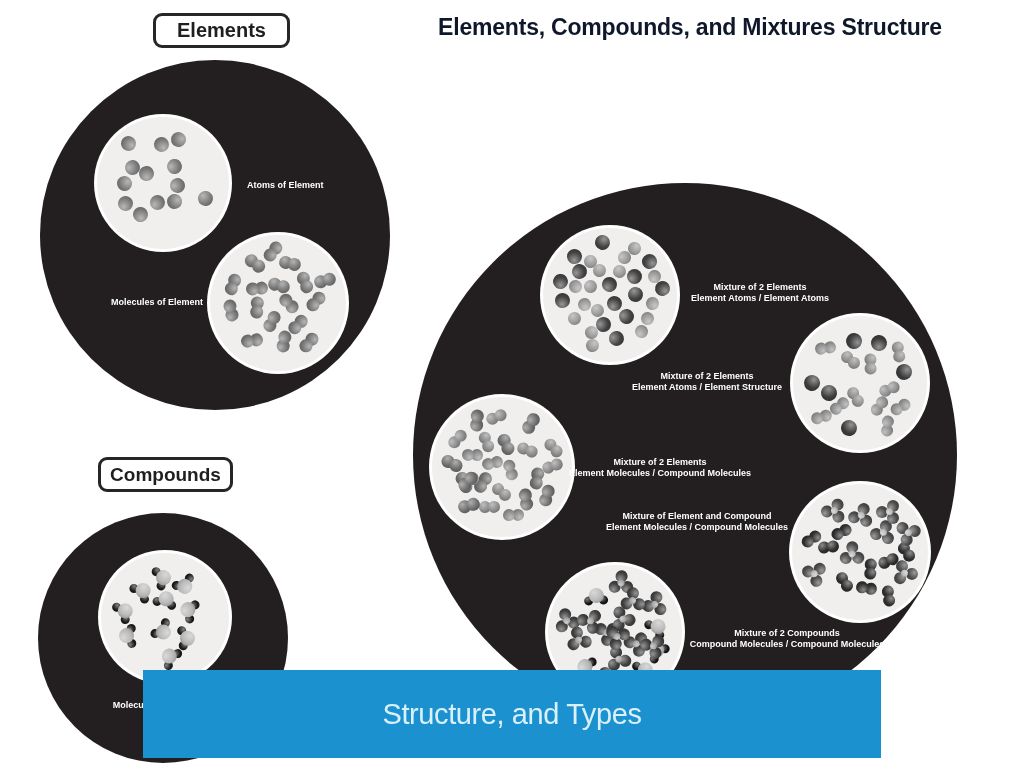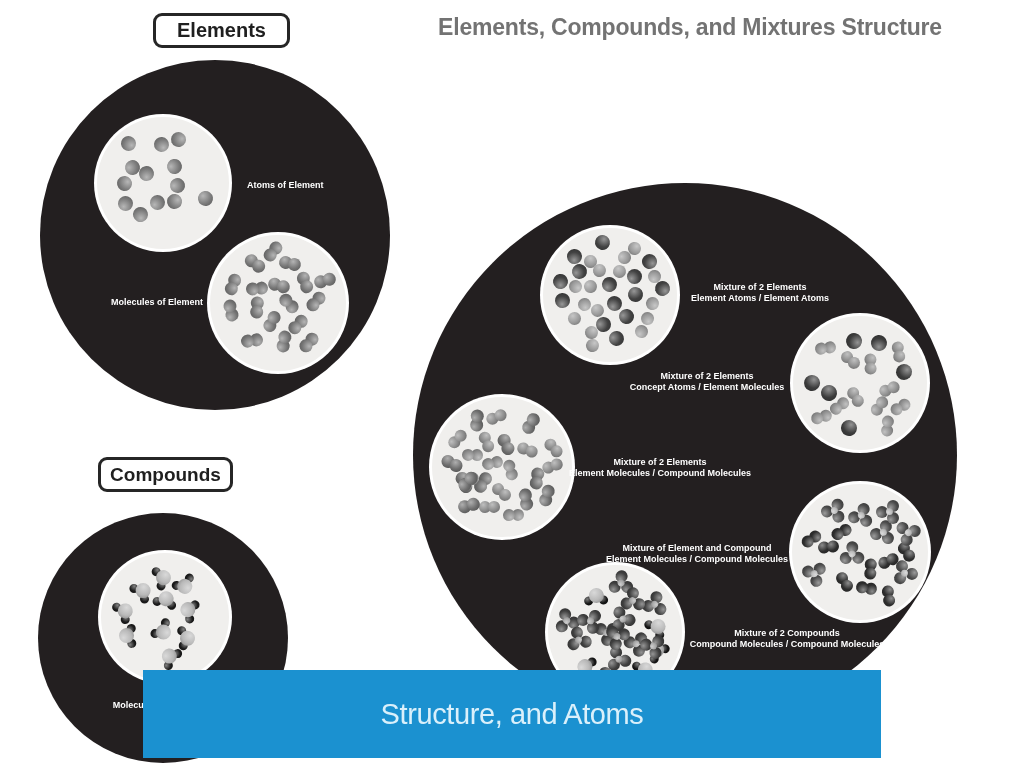--- a/index.html
+++ b/index.html
@@ -2,21 +2,21 @@
 <html style="--accent: #1b91d0; --banner-text: #daf0fb; --ink: #231f20; --bubble-fill: #f0efed;"><head>
 <meta charset="utf-8">
 <style>
   html,body{margin:0;padding:0;background:#ffffff;}
   .canvas{
     position:relative;width:1024px;height:767px;background:#ffffff;
     overflow:hidden;font-family:"Liberation Sans",sans-serif;
   }
   .page-title{
     position:absolute;left:408px;top:14px;width:564px;text-align:center;
-    font-size:23px;font-weight:bold;color:#737373;letter-spacing:-0.2px;z-index:3;
+    font-size:23px;font-weight:bold;color:#0f172a;letter-spacing:-0.2px;z-index:3;
   }
   .tag{
     position:absolute;background:#ffffff;border:3px solid #262626;border-radius:9px;
     display:flex;align-items:center;justify-content:center;
     font-weight:bold;color:#1f1f1f;z-index:4;box-sizing:border-box;
   }
   .tag-elements{left:153px;top:13px;width:137px;height:35px;font-size:20px;}
   .tag-compounds{left:98px;top:457px;width:135px;height:35px;font-size:19px;}
   .tag-mixtures{left:625px;top:128px;width:135px;height:33px;font-size:19px;}
   .bigc{position:absolute;border-radius:50%;background:var(--ink);z-index:1;}
@@ -668,32 +668,32 @@
   <div class="blabel left" style="left:247px;top:180px;width:120px;">Atoms of Element</div>
   <div class="blabel" style="left:97px;top:297px;width:120px;">Molecules of Element</div>
   <div class="blabel" style="left:105px;top:700px;width:120px;">Molecules of Compound</div>
 
   <div class="blabel" style="left:665px;top:282px;width:190px;">
     <div>Mixture of 2 Elements</div>
     <div>Element Atoms / Element Atoms</div>
   </div>
   <div class="blabel" style="left:612px;top:371px;width:190px;">
     <div>Mixture of 2 Elements</div>
-    <div>Concept Atoms / Element Molecules</div>
+    <div>Element Atoms / Element Structure</div>
   </div>
   <div class="blabel" style="left:560px;top:457px;width:200px;">
     <div>Mixture of 2 Elements</div>
     <div>Element Molecules / Compound Molecules</div>
   </div>
-  <div class="blabel" style="left:594px;top:543px;width:206px;">
+  <div class="blabel" style="left:594px;top:511px;width:206px;">
     <div>Mixture of Element and Compound</div>
     <div>Element Molecules / Compound Molecules</div>
   </div>
   <div class="blabel" style="left:684px;top:628px;width:206px;">
     <div>Mixture of 2 Compounds</div>
     <div>Compound Molecules / Compound Molecules</div>
   </div>
 
   <div class="banner">
-    <div>Structure, and Atoms</div>
+    <div>Structure, and Types</div>
   </div>
 
 </div>
 
 </body></html>

